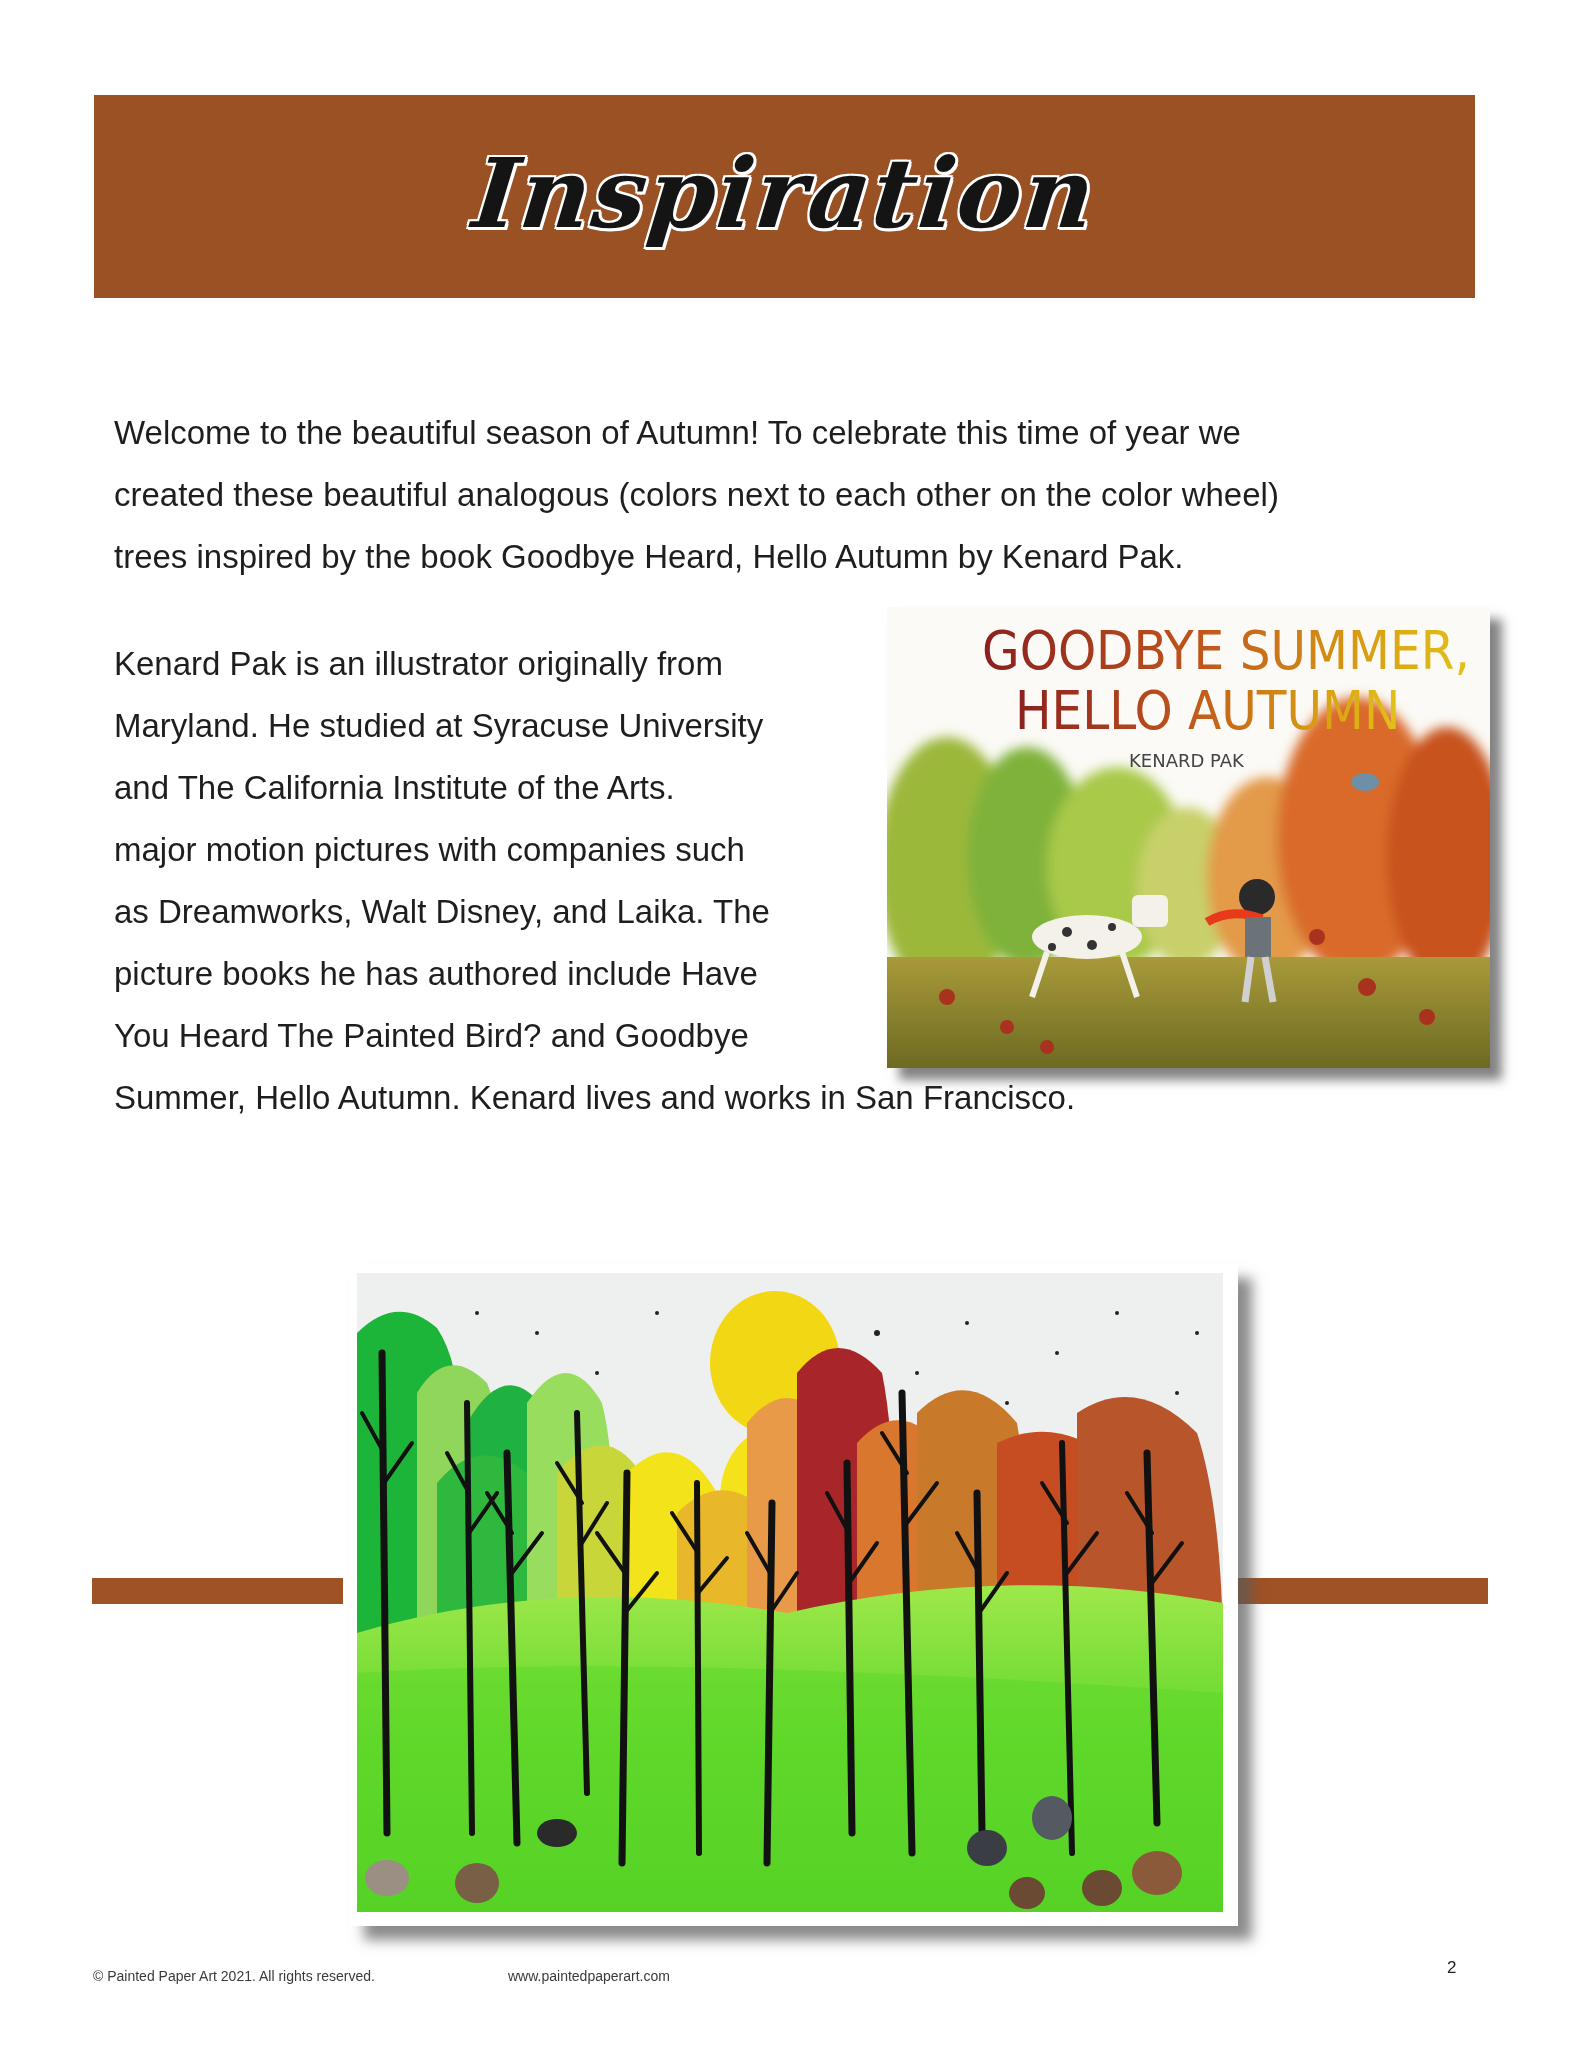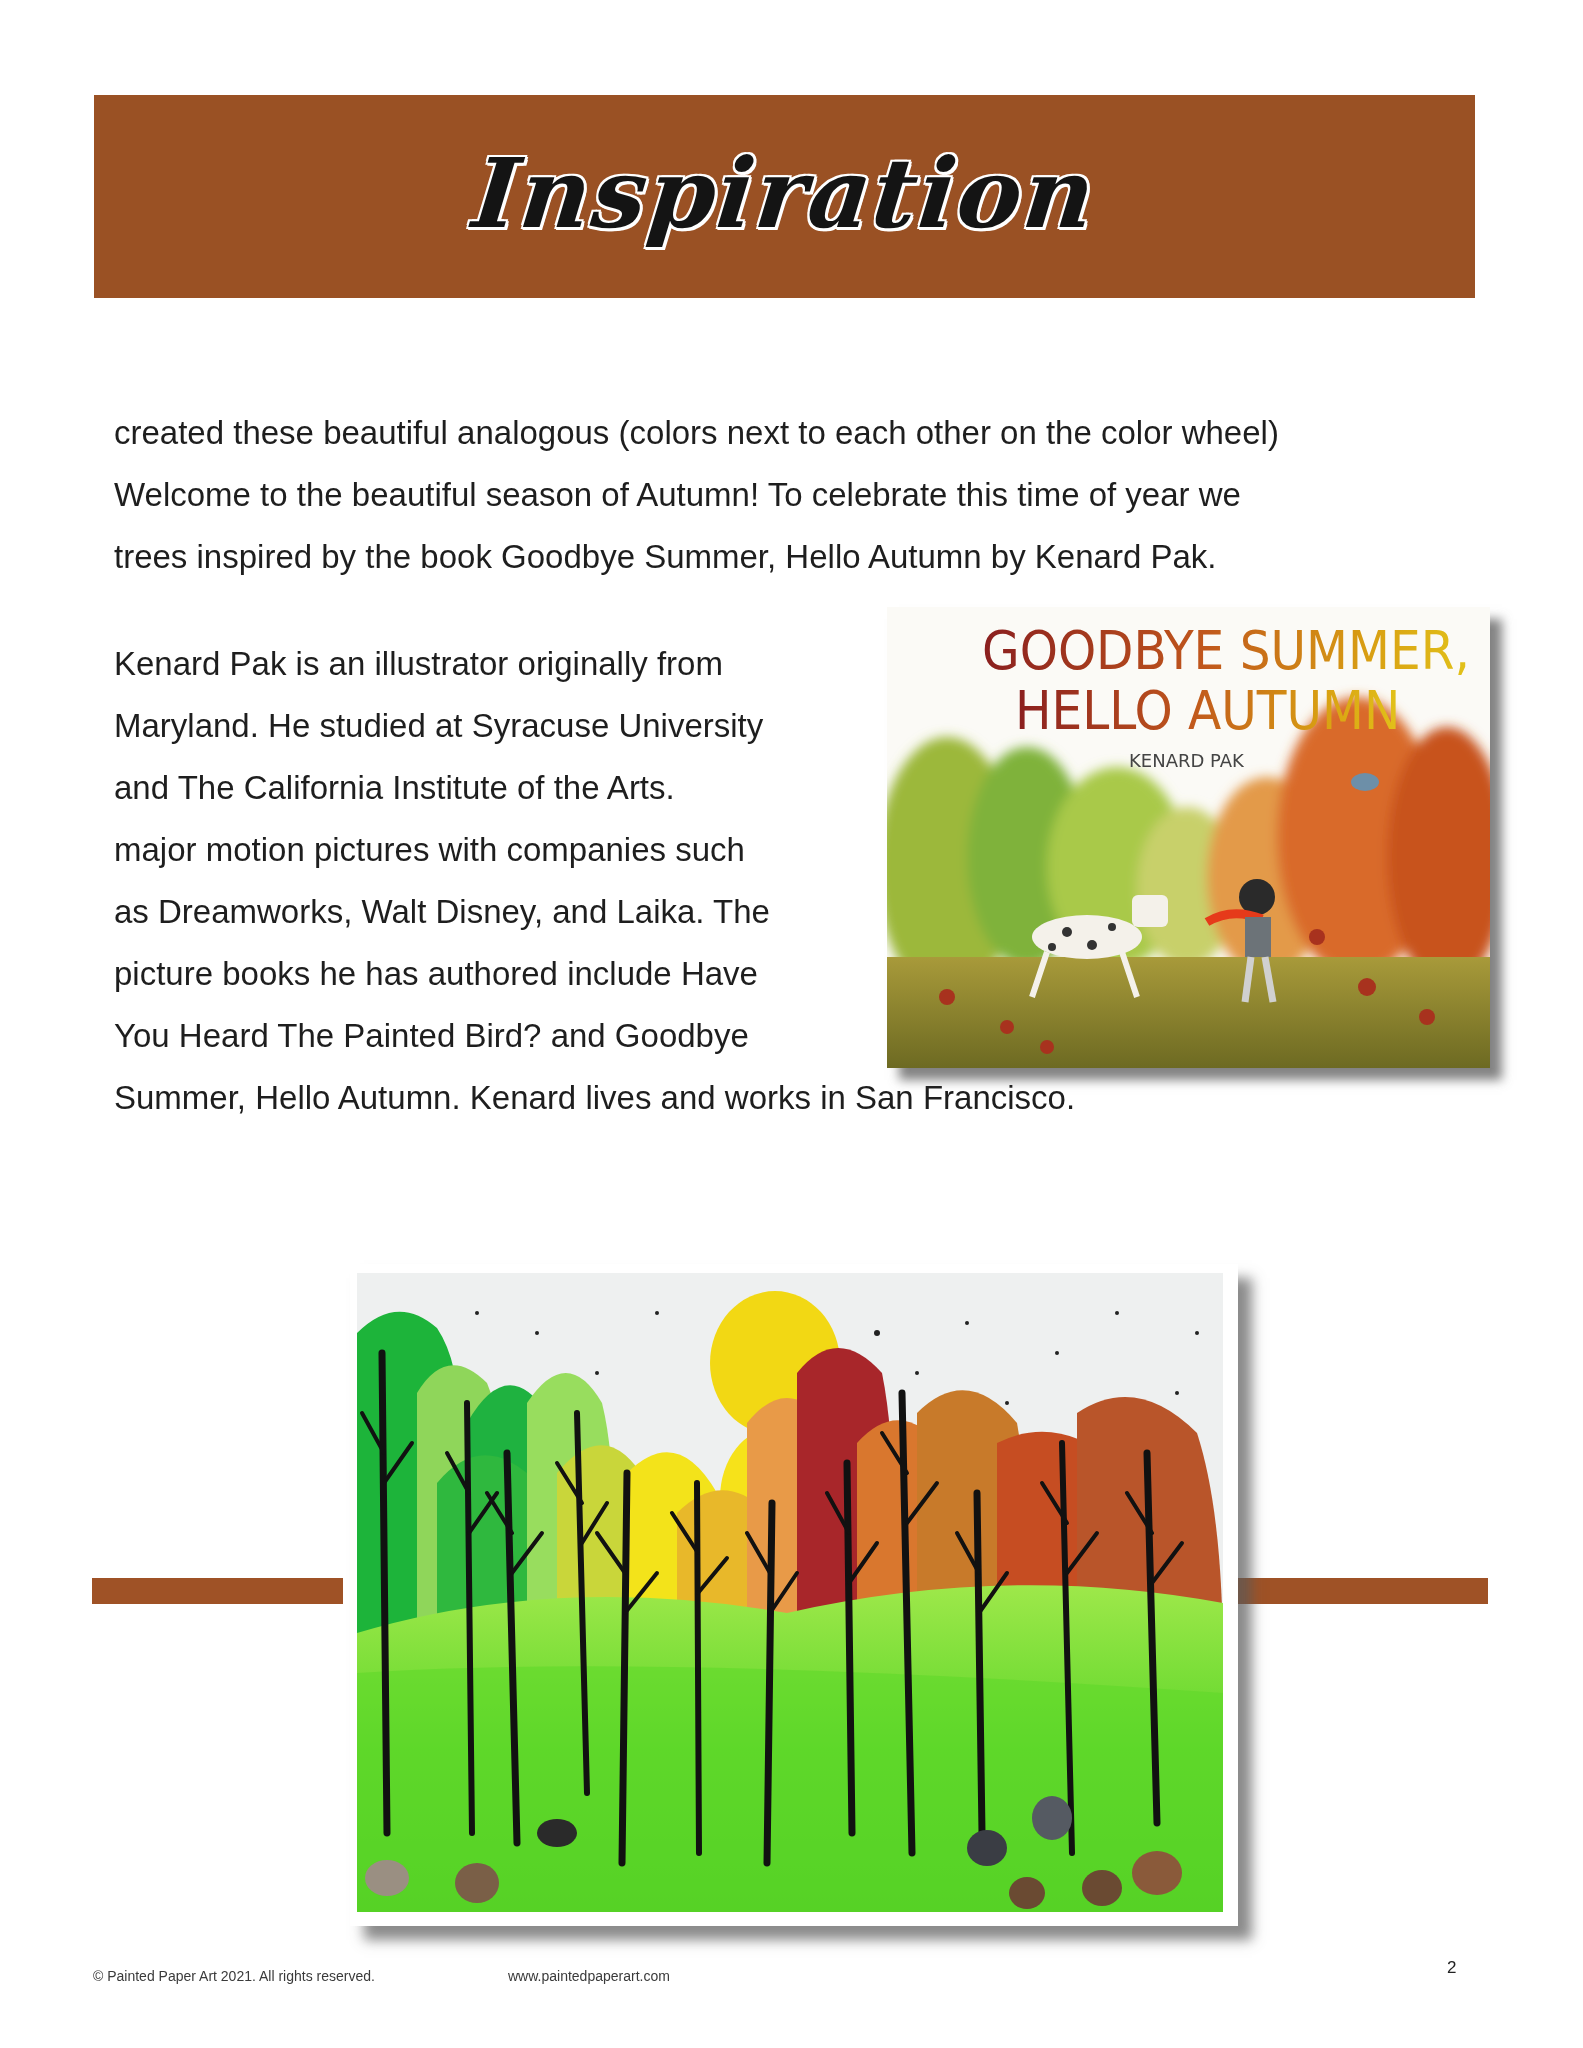--- a/index.html
+++ b/index.html
@@ -29,23 +29,23 @@
   svg { display:block; }
 </style>
 </head>
 <body>
 
 <div class="banner">
   <div class="banner-title">Inspiration</div>
 </div>
 
 <p class="para p1">
+  <span style="display:block">Welcome to the beautiful season of Autumn! To celebrate this time of year we</span>
   <span style="display:block">created these beautiful analogous (colors next to each other on the color wheel)</span>
-  <span style="display:block">Welcome to the beautiful season of Autumn! To celebrate this time of year we</span>
-  <span style="display:block">trees inspired by the book Goodbye Summer, Hello Autumn by Kenard Pak.</span>
+  <span style="display:block">trees inspired by the book Goodbye Heard, Hello Autumn by Kenard Pak.</span>
 </p>
 
 <p class="para p2">
   <span class="line">Kenard Pak is an illustrator originally from</span>
   <span class="line">Maryland. He studied at Syracuse University</span>
   <span class="line">and The California Institute of the Arts.</span>
   <span class="line">major motion pictures with companies such</span>
   <span class="line">as Dreamworks, Walt Disney, and Laika. The</span>
   <span class="line">picture books he has authored include Have</span>
   <span class="line">You Heard The Painted Bird? and Goodbye</span>

